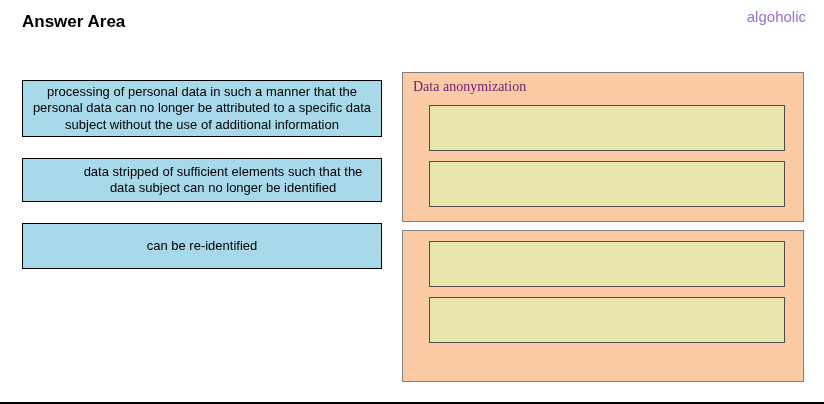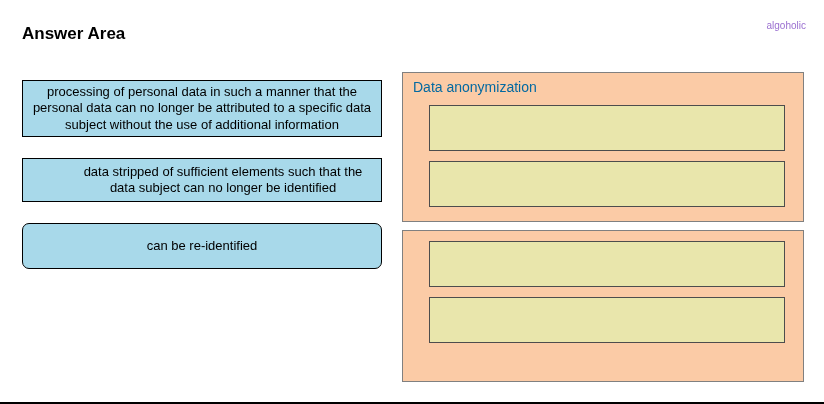--- a/index.html
+++ b/index.html
@@ -9,30 +9,30 @@
     height: 404px;
     position: relative;
     background: #ffffff;
     font-family: "Liberation Sans", "DejaVu Sans", sans-serif;
     color: #000;
     overflow: hidden;
   }
   .page-title {
     position: absolute;
     left: 22px;
-    top: 24px;
+    top: 12px;
     font-size: 17px;
     font-weight: bold;
     color: #000;
   }
   .watermark {
     position: absolute;
     right: 18px;
-    top: 20px;
-    font-size: 10px;
+    top: 8px;
+    font-size: 15px;
     color: #9a6fd0;
   }
   .left-col {
     position: absolute;
     left: 22px;
     top: 80px;
     width: 360px;
     display: flex;
     flex-direction: column;
     gap: 21px;
@@ -45,34 +45,35 @@
     align-items: center;
     justify-content: center;
     text-align: center;
     font-size: 13px;
     line-height: 1.25;
     padding: 3px 6px;
     cursor: move;
   }
   .source-box.h52 { min-height: 52px; }
   .source-box.h44 { min-height: 44px; padding-left: 48px; }
-  .source-box.h46 { min-height: 46px; border-radius: 7px; }
+  .source-box.h46 { min-height: 46px; }
   .target-box {
     position: absolute;
     left: 402px;
     width: 402px;
     background: #fbcba6;
     border: 1px solid #808080;
   }
   .target-box.anonymization { top: 72px; height: 150px; }
   .target-box.pseudonymization { top: 230px; height: 152px; }
   .target-label {
     font-size: 14px;
     padding: 6px 0 0 10px;
-    color: #0369a1;
+    color: #701a75;
+    font-family: Liberation Serif, serif;
   }
   .slot {
     background: #e9e6ac;
     border: 1px solid #4d4d4d;
     height: 46px;
     margin: 10px 18px 0 26px;
   }
   .bottom-line {
     position: absolute;
     left: 0;

